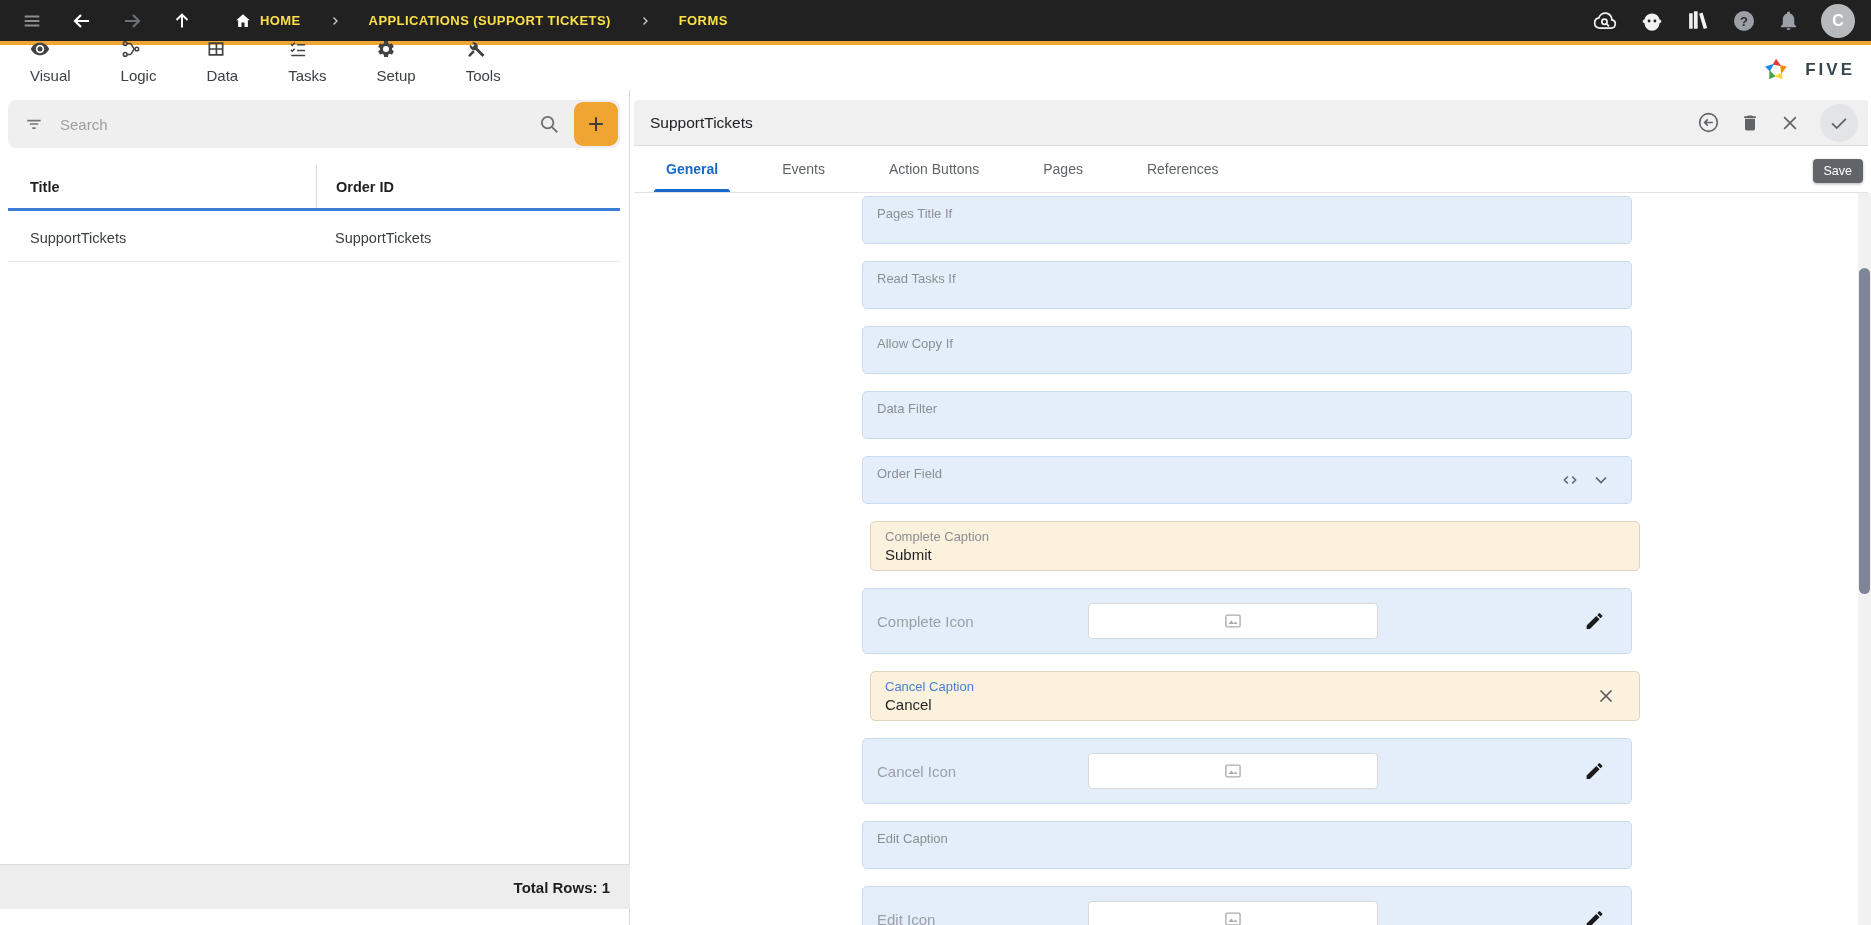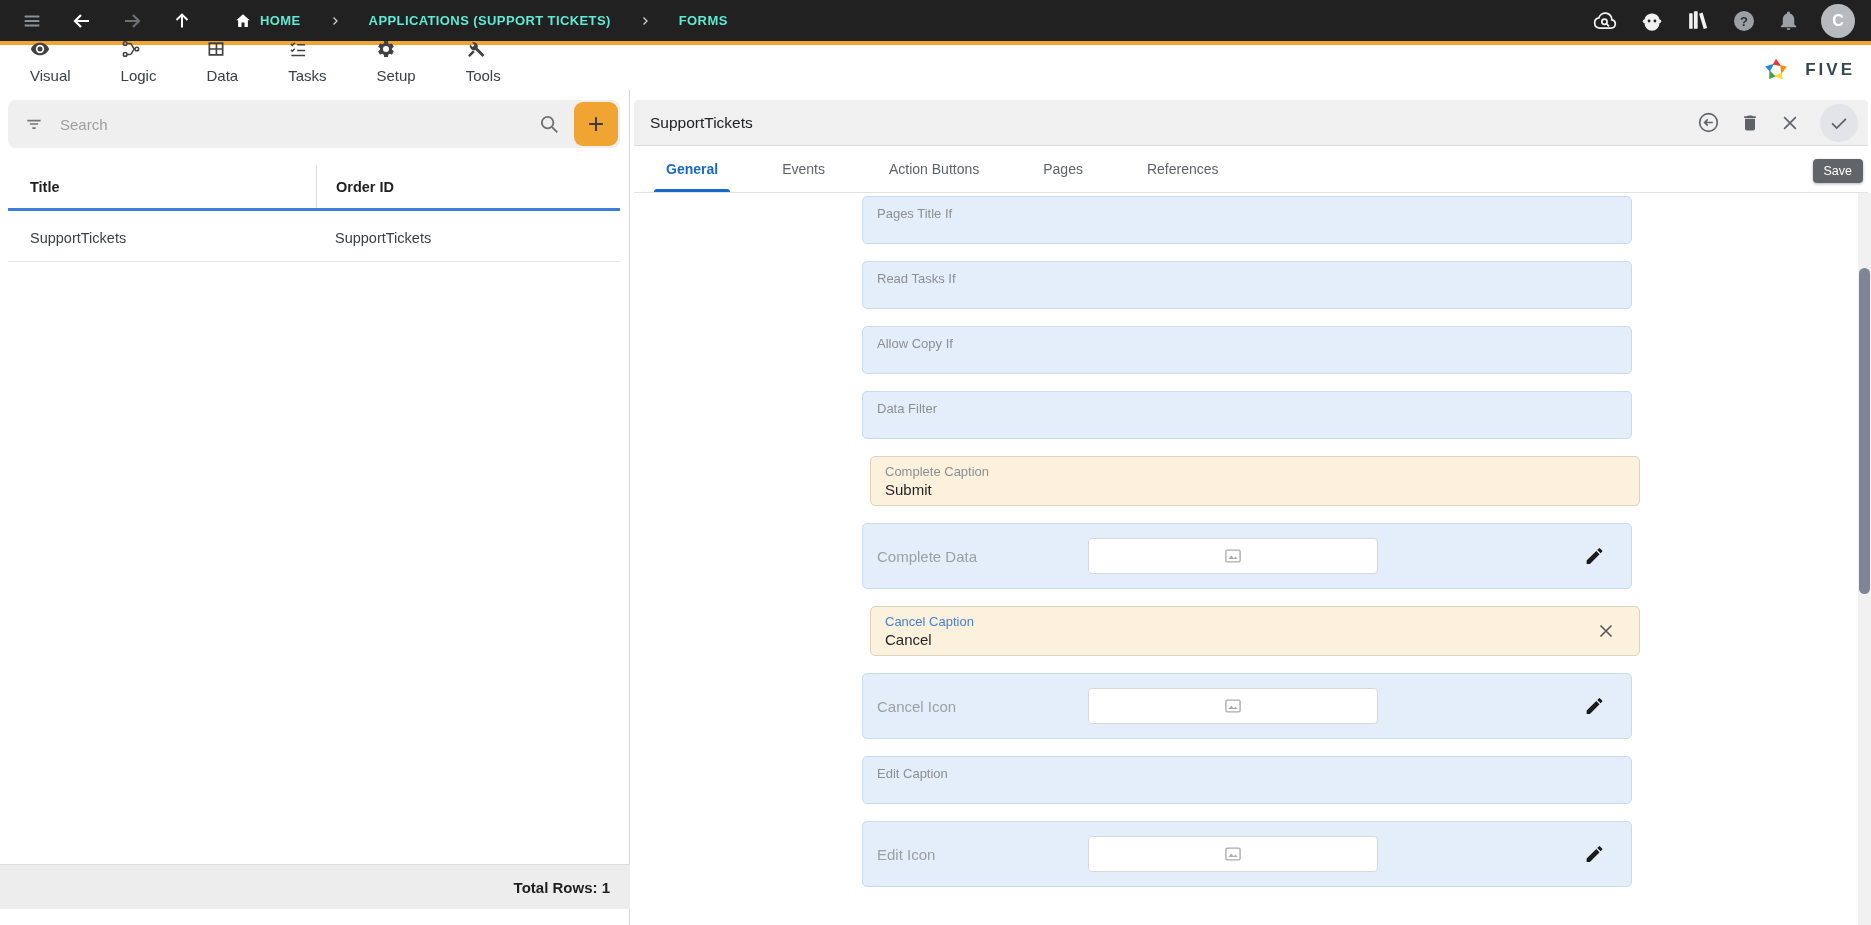--- a/index.html
+++ b/index.html
@@ -5,21 +5,21 @@
   * { margin:0; padding:0; box-sizing:border-box; }
   html,body { width:1871px; height:925px; font-family:"Liberation Sans", sans-serif; background:#fff; }
   .app { position:relative; width:1871px; height:925px; overflow:hidden; background:#fff; }
 
   
   .topbar { position:absolute; top:0; left:0; width:1871px; height:45px; background:#212121;
             border-bottom:4px solid #f0a431; display:flex; align-items:center; }
   .tb-left { display:flex; align-items:center; gap:26px; padding-left:20px; }
   .tb-left .icon-btn { display:flex; align-items:center; justify-content:center; width:24px; height:24px; cursor:pointer; }
   .crumb-group { display:flex; align-items:center; gap:28px; margin-left:14px; }
-  .crumb { color:#5eead4; font-size:13px; font-weight:bold; letter-spacing:.4px; cursor:pointer; }
+  .crumb { color:#fde047; font-size:13px; font-weight:bold; letter-spacing:.4px; cursor:pointer; }
   .crumb-home { display:flex; align-items:center; gap:8px; cursor:pointer; }
   .tb-right { margin-left:auto; display:flex; align-items:center; gap:21px; padding-right:16px; }
   .tb-right .icon-btn { display:flex; align-items:center; justify-content:center; cursor:pointer; }
   .avatar { width:34px; height:34px; border-radius:50%; background:#b7babd; color:#fff; font-size:16px; font-weight:bold;
             display:flex; align-items:center; justify-content:center; cursor:pointer; }
 
   
   .menubar { position:absolute; top:49px; left:0; width:1871px; height:41px; background:#fff;
              display:flex; align-items:center; gap:50px; padding-left:30px; }
   .menu-item { display:flex; align-items:flex-start; gap:8px; font-size:15px; color:#3c4043; cursor:pointer;flex-direction:column; }
@@ -352,28 +352,43 @@
         </div>
 
         <div class="fld blue h48">
           <span class="lab">Allow Copy If</span>
         </div>
 
         <div class="fld blue h48">
           <span class="lab">Data Filter</span>
         </div>
 
+        <div class="fld blue h48">
+          <span class="lab">Order Field</span>
+          <div class="right-icons">
+            <span>
+              <svg width="18" height="18" viewBox="0 0 24 24" fill="none" stroke="#5f6368" stroke-width="1.9">
+                  <path d="M9 7.5L4.5 12 9 16.5M15 7.5L19.5 12 15 16.5"></path>
+                </svg>
+            </span>
+            <span>
+              <svg width="20" height="20" viewBox="0 0 24 24" fill="none" stroke="#5f6368" stroke-width="2">
+                  <path d="M6 9l6 6 6-6"></path>
+                </svg>
+            </span>
+          </div>
+        </div>
 
         <div class="fld cream h50">
           <span class="lab captop">Complete Caption</span>
           <span class="val">Submit</span>
         </div>
 
         <div class="fld blue h66">
-          <span class="icon-lab">Complete Data</span>
+          <span class="icon-lab">Complete Icon</span>
           <div class="img-input">
             <span style="display:flex">
               <svg width="20" height="20" viewBox="0 0 24 24" fill="none" stroke="#ababab" stroke-width="1.6">
                   <rect x="3.5" y="5" width="17" height="14" rx="1.5"></rect>
                   <path d="M6.5 15.5l3.5-4 3 3.5 2-2.5 2.5 3z" fill="#ababab" stroke="none"></path>
                 </svg>
             </span>
           </div>
           <span class="pencil-btn">
             <svg width="21" height="21" viewBox="0 0 24 24" fill="#1b1b1b">

